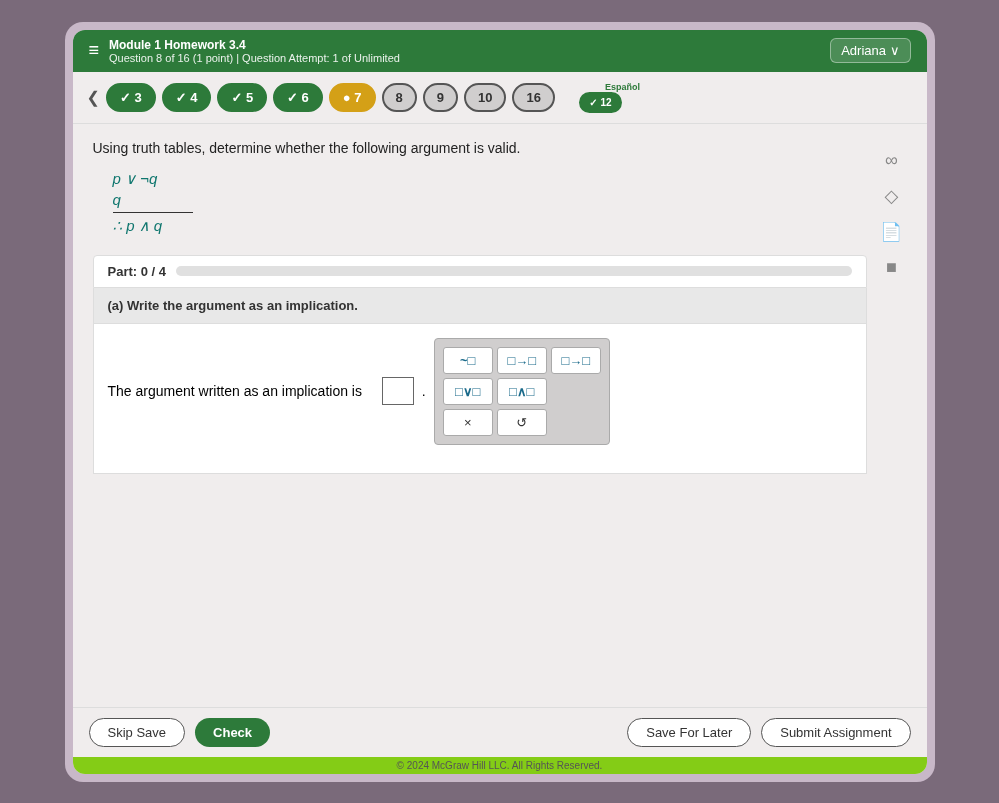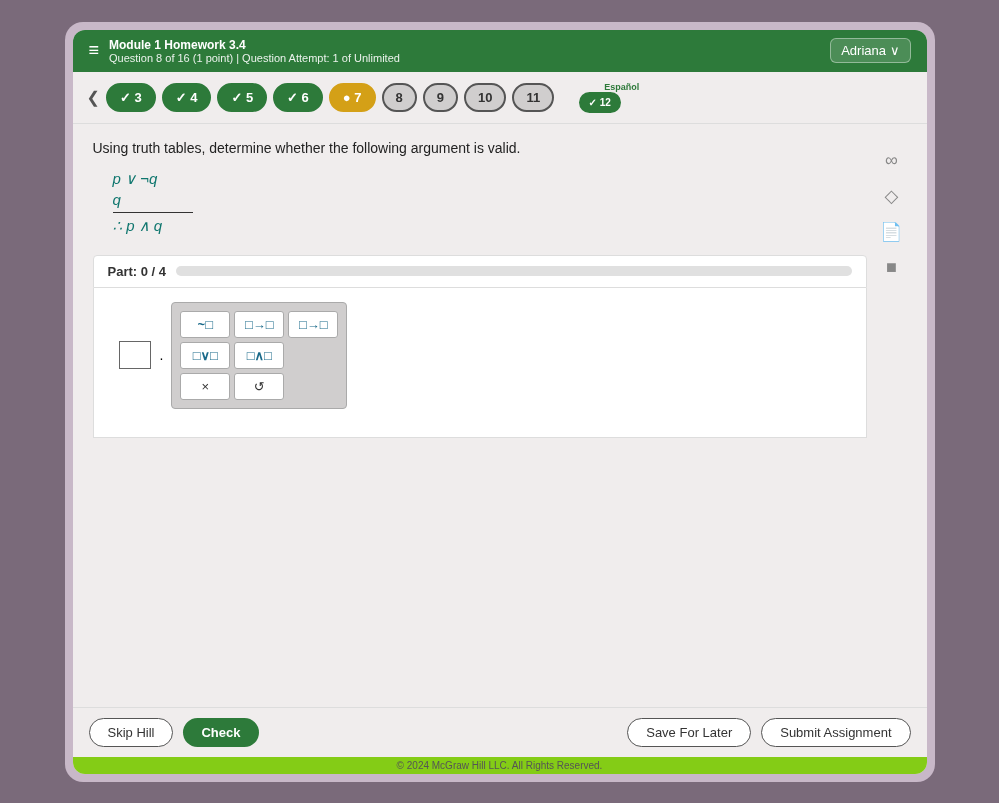--- a/index.html
+++ b/index.html
@@ -347,21 +347,21 @@
     <div class="question-nav">
       <span class="nav-arrow">❮</span>
       <button class="nav-btn completed">✓ 3</button>
       <button class="nav-btn completed">✓ 4</button>
       <button class="nav-btn completed">✓ 5</button>
       <button class="nav-btn completed">✓ 6</button>
       <button class="nav-btn current">● 7</button>
       <button class="nav-btn active-outline">8</button>
       <button class="nav-btn">9</button>
       <button class="nav-btn">10</button>
-      <button class="nav-btn">11</button>
+      <button class="nav-btn">16</button>
       <div style="display:flex;flex-direction:column;align-items:center;gap:0px;">
         <span style="font-size:9px;color:#2d7a3a;font-weight:bold;padding-left:44px;">Español</span>
         <button class="nav-btn espanol">✓ 12</button>
       </div>
     </div>
 
     <div class="main-content">
       <div class="content-area">
 
         <p class="question-text">Using truth tables, determine whether the following argument is valid.</p>
@@ -379,24 +379,28 @@
           </div>
         </div>
 
         <div class="part-header">
           <span>Part: <strong>0 / 4</strong></span>
           <div class="progress-bar-container">
             <div class="progress-bar-fill" style="width: 0%;"></div>
           </div>
         </div>
 
+        <div class="part-body">
+          <span>(a) Write the argument as an implication.</span>
+        </div>
 
         <div class="part-question">
 
           <div class="implication-row">
+            <span>The argument written as an implication is</span>
             <span>&nbsp;</span>
             <div class="answer-box"></div>
             <span>.</span>
 
             <div class="symbol-popup">
               <div class="symbol-grid">
                 <button class="symbol-btn">~□</button>
                 <button class="symbol-btn">□→□</button>
                 <button class="symbol-btn">□→□</button>
               </div>
@@ -417,21 +421,21 @@
       <div class="right-icons">
         <span class="right-icon">∞</span>
         <span class="right-icon">◇</span>
         <span class="right-icon">📄</span>
         <span class="right-icon">■</span>
       </div>
     </div>
 
     <div class="footer">
       <div class="footer-left">
-        <button class="btn-outline">Skip Hill</button>
+        <button class="btn-outline">Skip Save</button>
         <button class="btn-solid">Check</button>
       </div>
       <div class="footer-right">
         <button class="btn-outline">Save For Later</button>
         <button class="btn-outline">Submit Assignment</button>
       </div>
     </div>
 
     <div class="copyright">
       <span>© 2024 McGraw Hill LLC. All Rights Reserved.</span>

